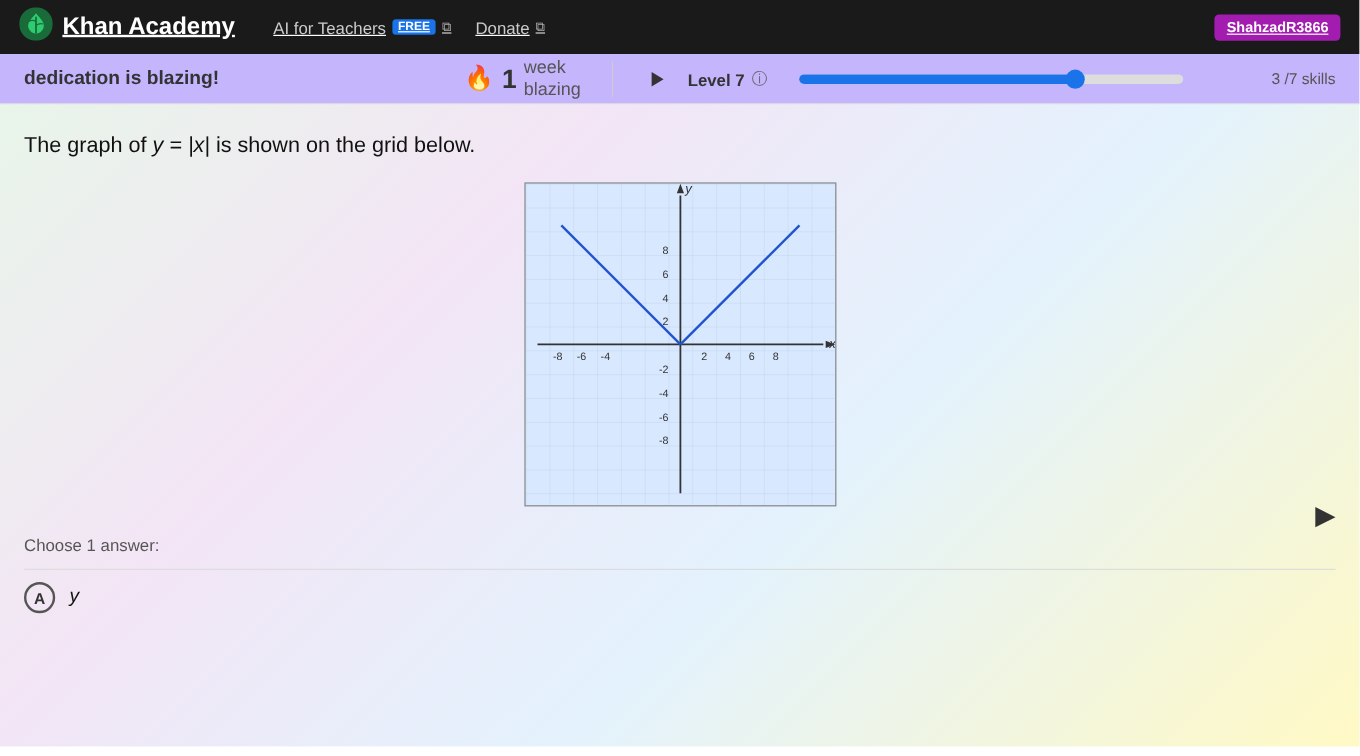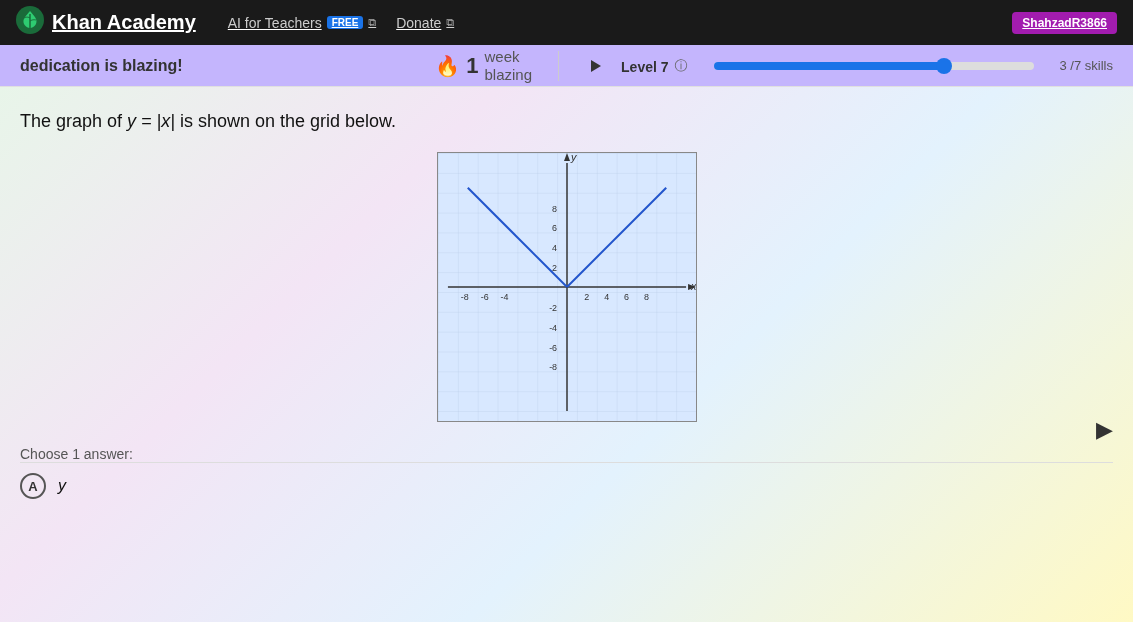--- a/index.html
+++ b/index.html
@@ -159,20 +159,21 @@
       background: #1a73e8;
       border-radius: 50%;
       position: absolute;
       right: -8px;
       top: -4px;
     }
     .skills-text {
       font-size: 13px;
       color: #555;
       white-space: nowrap;
+      margin-left: 48px;
     }
 
     
     .main-content {
       background: linear-gradient(135deg, #e8f5e9 0%, #f3e5f5 30%, #e3f2fd 60%, #fff9c4 100%);
       min-height: calc(630px - 95px);
       padding: 24px 20px;
     }
     .problem-text {
       font-size: 18px;
@@ -193,20 +194,21 @@
     
     .question-text {
       font-size: 18px;
       font-weight: 700;
       color: #111;
       margin-bottom: 12px;
     }
     .choose-label {
       font-size: 14px;
       color: #555;
+      margin-bottom: 12px;
     }
 
     
     .answer-option {
       display: flex;
       align-items: center;
       gap: 12px;
       border-top: 1px solid #ddd;
       padding: 10px 0;
       cursor: pointer;

